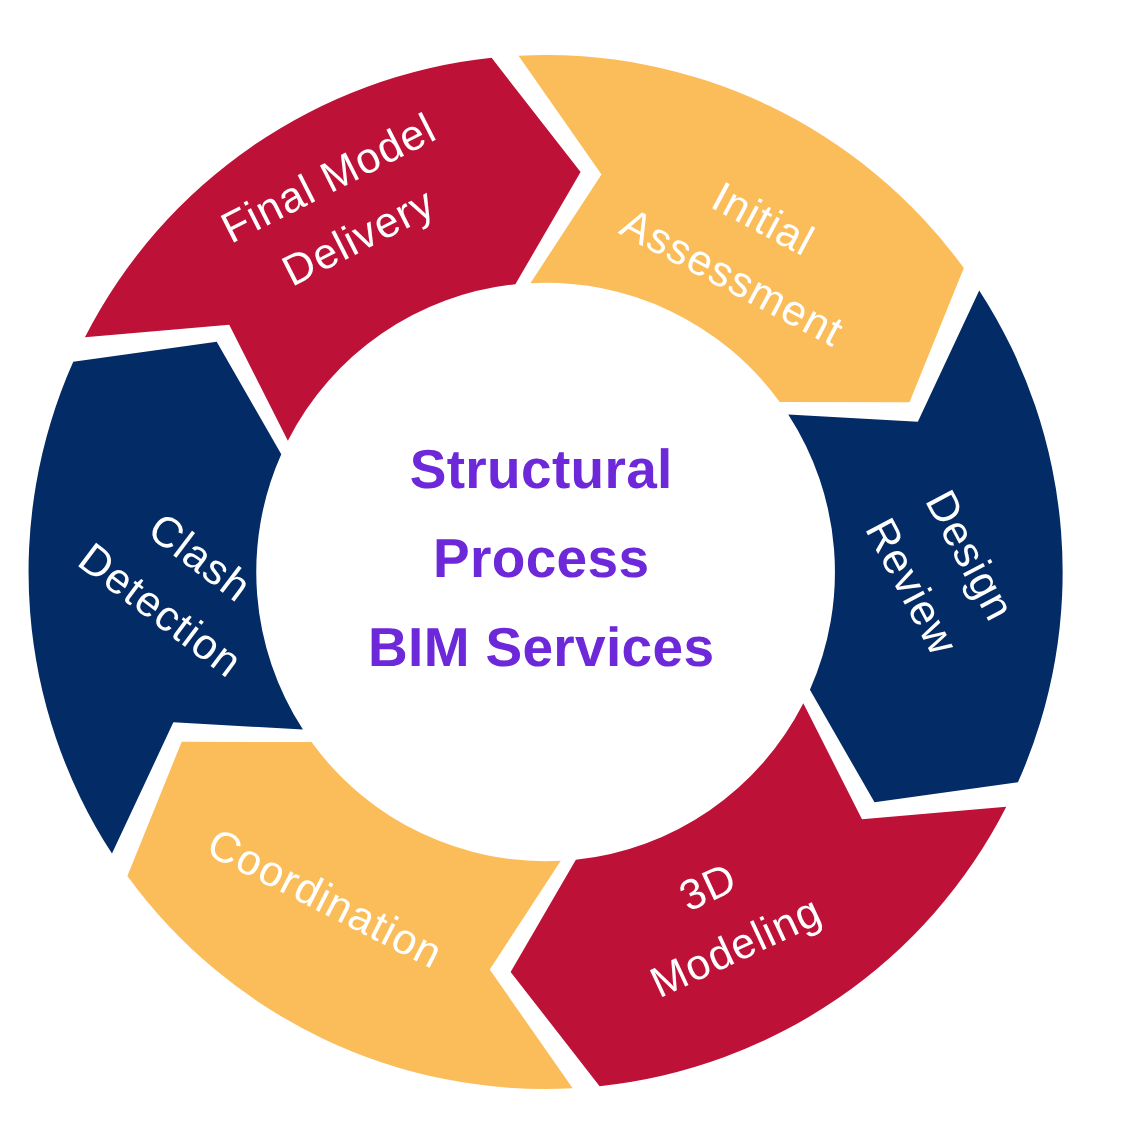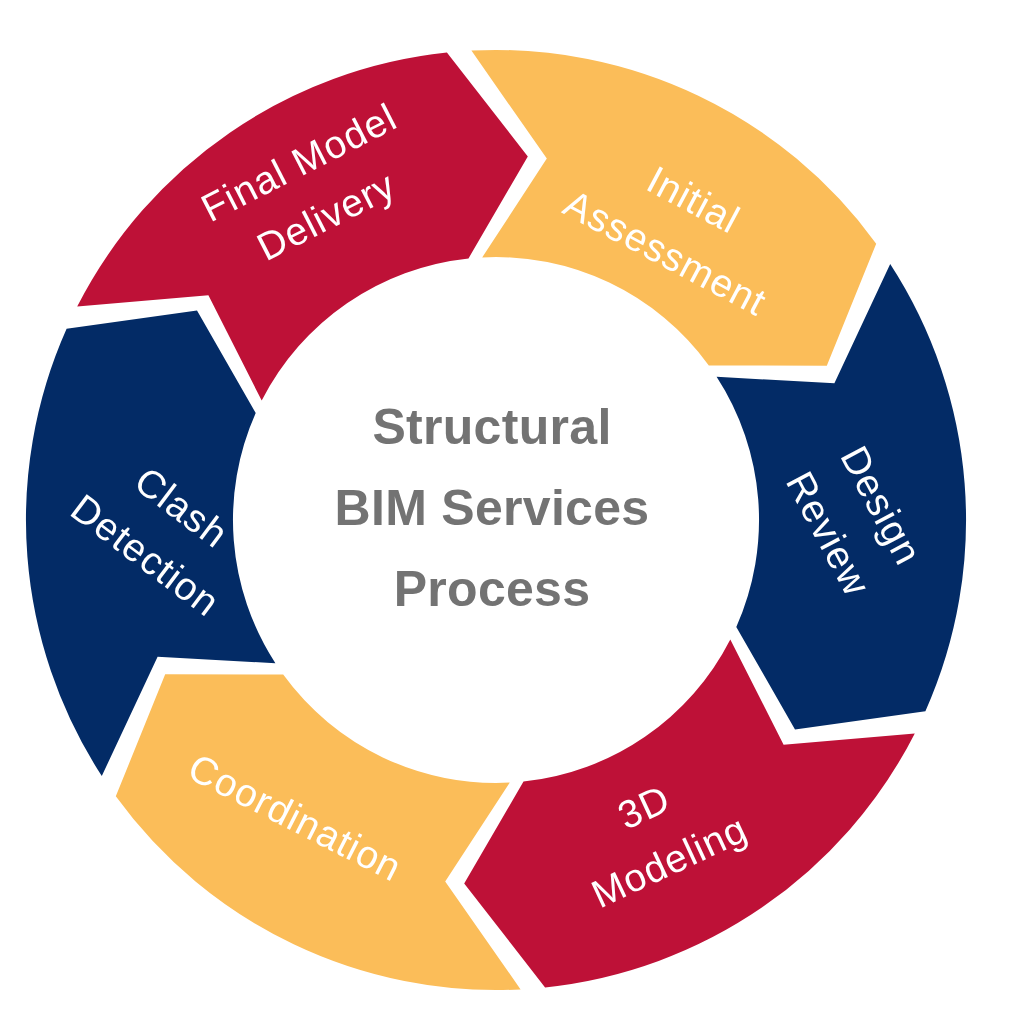--- a/index.html
+++ b/index.html
@@ -84,18 +84,18 @@
       <div class="seg-label" style="left: 163.203px; top: 531.622px; transform: translate(-50%, -50%) rotate(37deg); color: rgb(255, 255, 255);">
         <div>Clash</div>
         <div>Detection</div>
       </div>
       <div class="seg-label" style="left: 313.227px; top: 190.268px; transform: translate(-50%, -50%) rotate(-27deg); color: rgb(255, 255, 255);">
         <div>Final Model</div>
         <div>Delivery</div>
       </div>
     </div>
 
-  <div class="center-title" style="color: #737373; text-align: center;">
+  <div class="center-title" style="color: #6d28d9; text-align: center;">
     <div>Structural</div>
+    <div>Process</div>
     <div>BIM Services</div>
-    <div>Process</div>
   </div>
 </div>
 
 </body></html>

